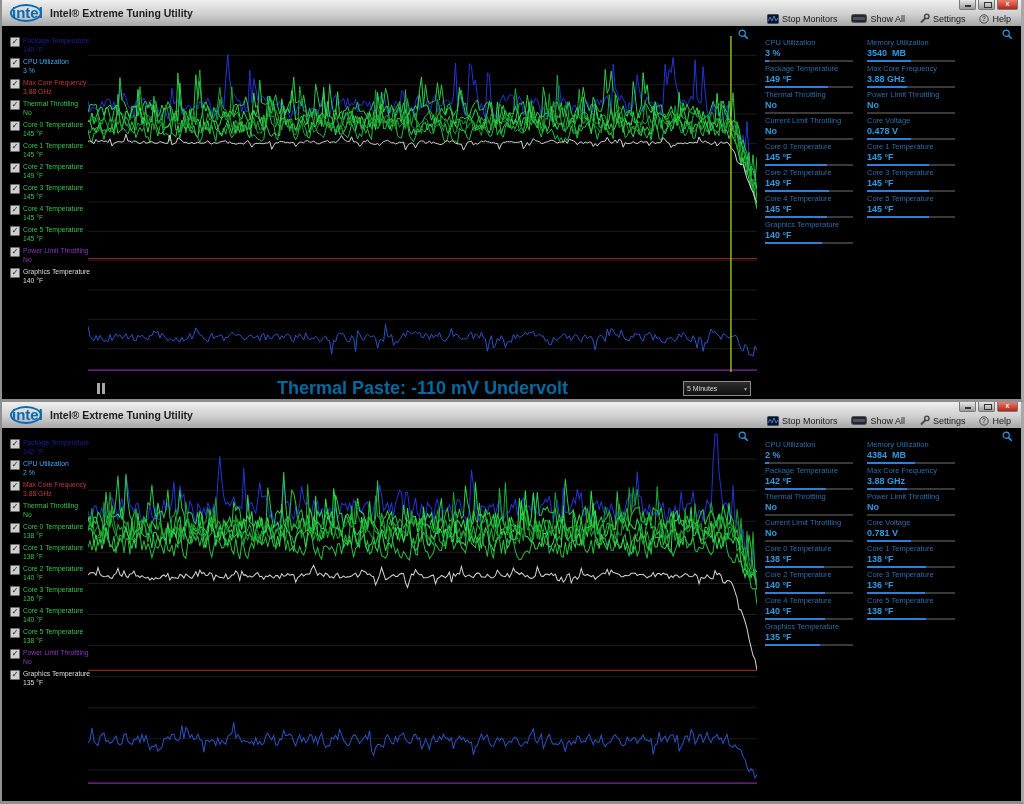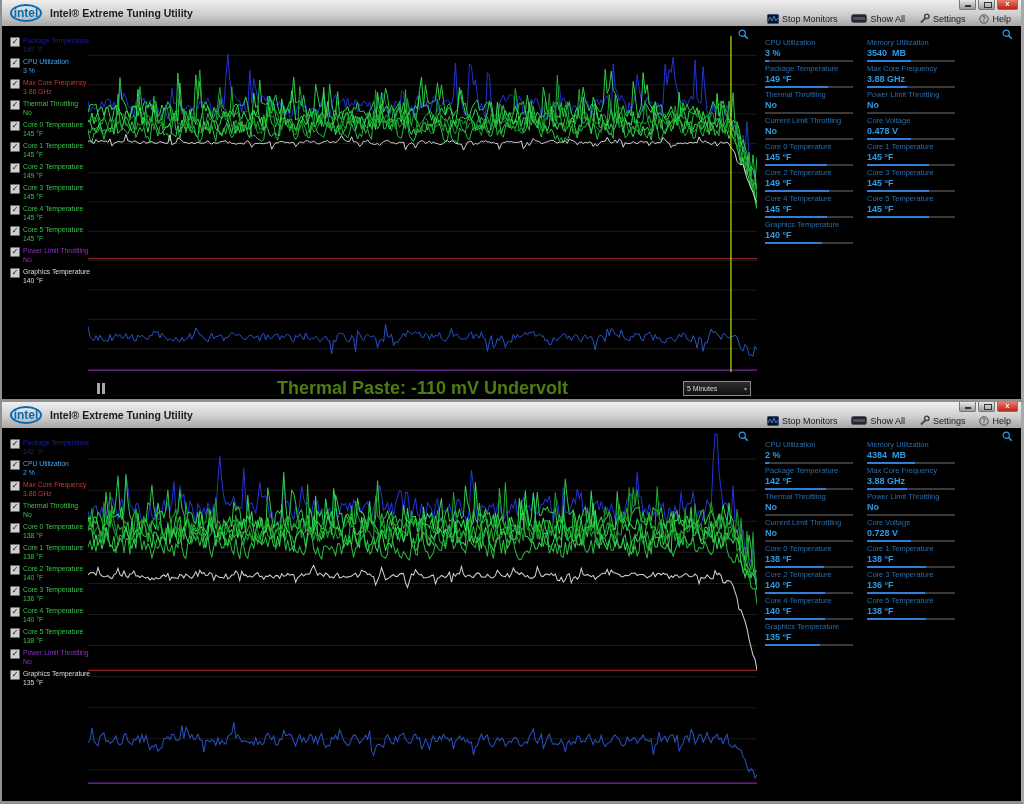--- a/index.html
+++ b/index.html
@@ -5,21 +5,21 @@
   html,body{margin:0;padding:0;background:#000;width:1024px;height:804px;overflow:hidden;
     font-family:"Liberation Sans",sans-serif;}
   .desktop{width:1024px;height:804px;}
   .xtu-window{height:402px;display:flex;flex-direction:column;box-sizing:border-box;background:#000;
     border-left:2px solid #8f8f8f;border-right:3px solid #a8a8a8;border-bottom:3px solid #8f8f8f;}
   
   .titlebar{height:26px;flex:none;position:relative;
     background:linear-gradient(#efefef,#cfcfcf 55%,#a6a6a6);}
   .logo{position:absolute;left:8px;top:4px;width:32px;height:18px;border:2px solid #0a6ab0;
     border-radius:50%;box-sizing:border-box;background:transparent;}
-  .logo-text{position:absolute;left:0;right:0;top:0;text-align:center;font-size:12px;line-height:14px;
+  .logo-text{position:absolute;left:0;right:0;top:0;text-align:center;font-size:15px;line-height:14px;
     color:#0a6ab0;font-weight:bold;}
   .title{position:absolute;left:48px;top:7px;font-size:10.5px;color:#1b1b1b;font-weight:bold;}
   .win-controls{position:absolute;top:0;right:3px;display:flex;gap:2px;}
   .wbtn{width:17px;height:10px;background:linear-gradient(#e8e8e8,#9a9a9a);border:1px solid #777;
     border-top:none;border-radius:0 0 2px 2px;box-sizing:border-box;text-align:center;
     font-size:7px;line-height:8px;color:#fff;position:relative;}
   .wbtn.min::after{content:"";position:absolute;left:5px;bottom:2px;width:6px;height:2px;background:#333;}
   .wbtn.max::after{content:"";position:absolute;left:5px;top:2px;width:6px;height:4px;border:1px solid #333;}
   .wbtn.close{width:21px;background:linear-gradient(#ee7a6a,#b52518);font-weight:bold;color:#fff;}
   .toolbar{position:absolute;right:10px;bottom:2px;display:flex;gap:14px;align-items:center;
@@ -33,21 +33,21 @@
     border-radius:1px;font-size:8px;line-height:8px;color:#111;text-align:center;box-sizing:content-box;}
   .sb-label{display:block;margin-left:13px;}
   .sb-value{display:block;margin-left:13px;}
   .graph-col{flex:1;display:flex;flex-direction:column;min-width:0;}
   .graph-wrap{position:relative;flex:1;min-height:0;}
   svg.graph{width:100%;height:100%;display:block;}
   .magnifier{position:absolute;top:3px;right:8px;}
   .bottombar{height:21px;flex:none;display:flex;align-items:center;position:relative;background:#000;}
   .pause{margin-left:9px;display:flex;gap:2px;z-index:1;}
   .pause i{width:3px;height:11px;background:#a8a8a8;display:block;}
-  .caption{position:absolute;left:0;right:0;text-align:center;color:#4d7c0f;font-size:18px;
+  .caption{position:absolute;left:0;right:0;text-align:center;color:#0369a1;font-size:18px;
     font-weight:bold;line-height:21px;}
   .dropdown{margin-left:auto;margin-right:6px;width:68px;height:15px;box-sizing:border-box;
     background:linear-gradient(#2e2e2e,#101010);border:1px solid #8a8a8a;color:#d8d8d8;font-size:7px;
     display:flex;align-items:center;padding:0 3px;z-index:1;}
   .dropdown .arrow{margin-left:auto;font-size:6px;color:#999;font-weight:normal;}
   .stats{width:264px;flex:none;position:relative;box-sizing:border-box;padding:12px 0 0 8px;}
   .stats-grid{display:grid;grid-template-columns:88px 88px;column-gap:14px;row-gap:5px;}
   .stat{height:21px;}
   .st-label{font-size:7.5px;color:#2a6da8;white-space:nowrap;}
   .st-value{font-size:9px;font-weight:bold;color:#2f9ae0;margin-top:1px;white-space:nowrap;}
@@ -510,21 +510,21 @@
             </div>
             <div class="stat">
               <div class="st-label">Current Limit Throttling</div>
               <div class="st-value">No</div>
               <div class="st-bar">
                 <i style="width:0%"></i>
               </div>
             </div>
             <div class="stat">
               <div class="st-label">Core Voltage</div>
-              <div class="st-value">0.728 V</div>
+              <div class="st-value">0.781 V</div>
               <div class="st-bar">
                 <i style="width:50%"></i>
               </div>
             </div>
             <div class="stat">
               <div class="st-label">Core 0 Temperature</div>
               <div class="st-value">138 °F</div>
               <div class="st-bar">
                 <i style="width:67%"></i>
               </div>

